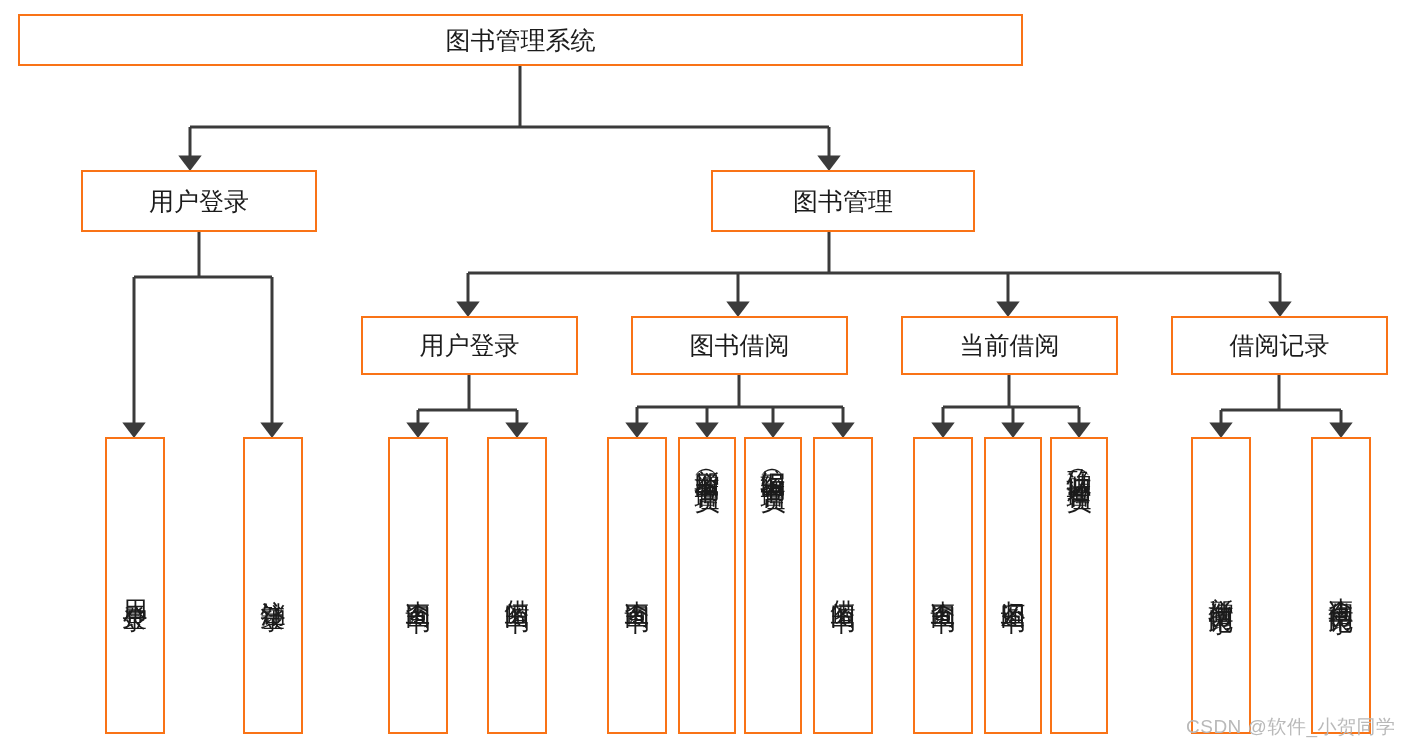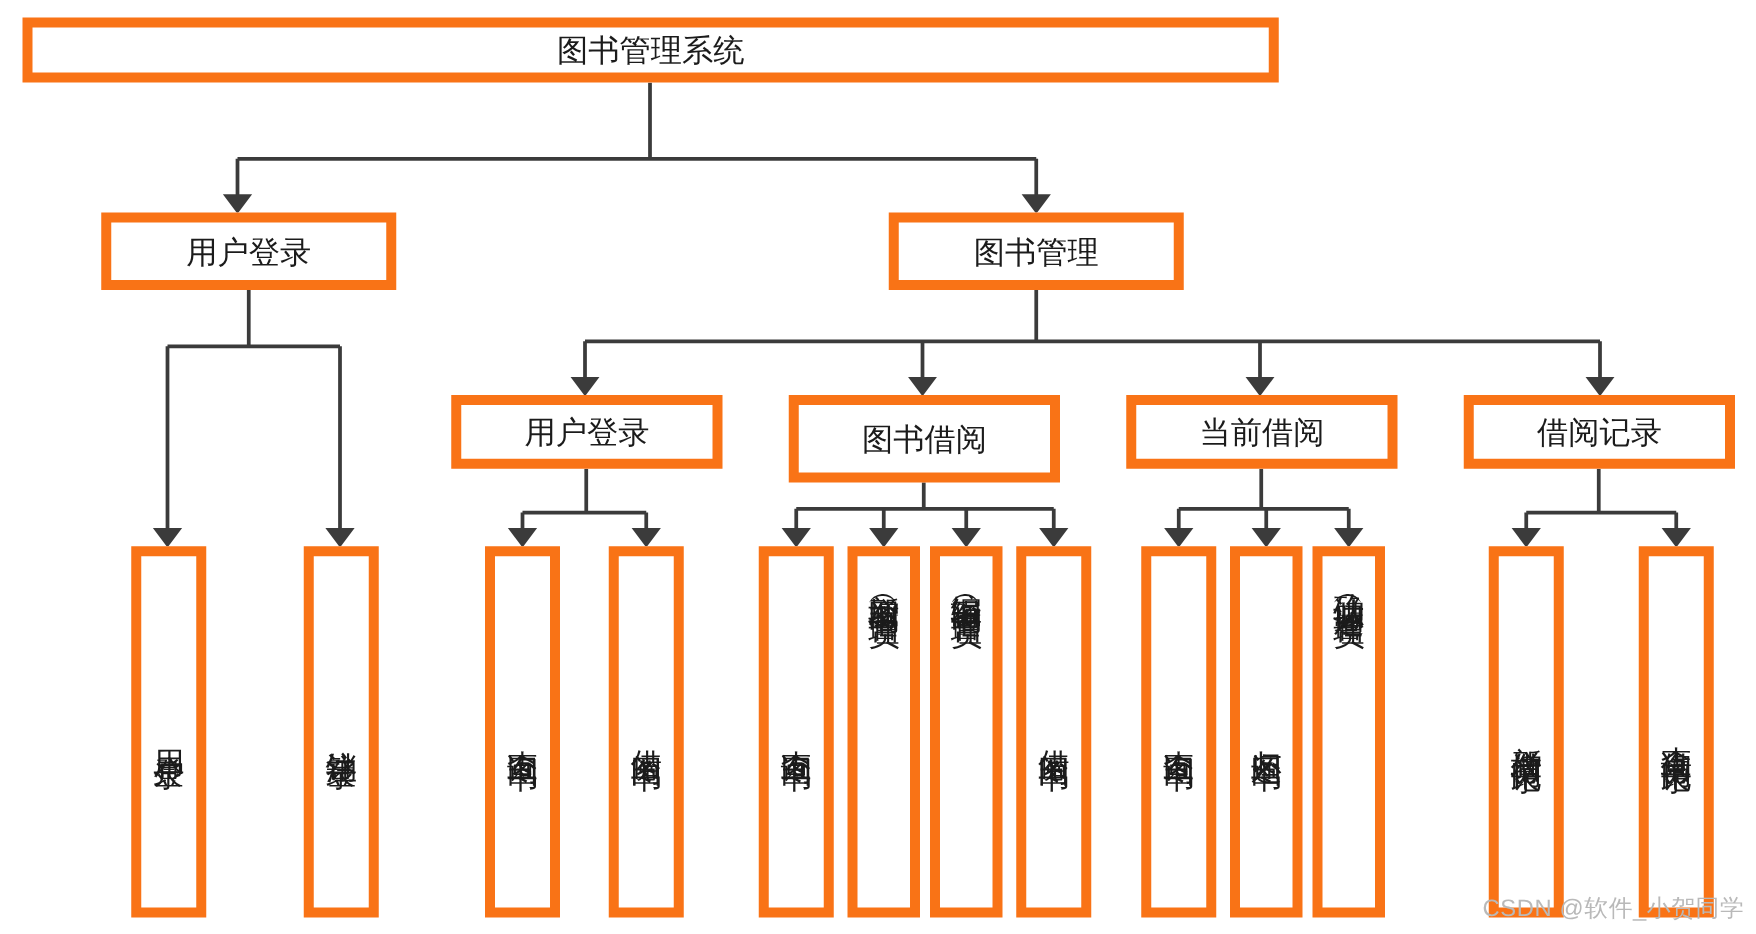--- a/index.html
+++ b/index.html
@@ -24,21 +24,21 @@
     left: 0;
     top: 0;
     width: 1405px;
     height: 747px;
     pointer-events: none;
   }
   .node {
     position: absolute;
     box-sizing: border-box;
     background: #ffffff;
-    border: 8px solid #f97316;
+    border: 2px solid #f97316;
     display: flex;
     align-items: center;
     justify-content: center;
     color: #1b1b1b;
     overflow: hidden;
   }
   .node-label {
     display: block;
     text-align: center;
     line-height: 1.32;
@@ -135,28 +135,28 @@
     </g>
   </svg>
 
   <div class="node horizontal" style="left:18px; top:14px; width:1005px; height:52px;">
     <span class="node-label">图书管理系统</span>
   </div>
 
   <div class="node horizontal" style="left:81px; top:170px; width:236px; height:62px;">
     <span class="node-label">用户登录</span>
   </div>
-  <div class="node horizontal" style="left:711px; top:170px; width:236px; height:62px;">
+  <div class="node horizontal" style="left:711px; top:170px; width:264px; height:62px;">
     <span class="node-label">图书管理</span>
   </div>
 
   <div class="node horizontal" style="left:361px; top:316px; width:217px; height:59px;">
     <span class="node-label">用户登录</span>
   </div>
-  <div class="node horizontal" style="left:631px; top:316px; width:217px; height:70px;">
+  <div class="node horizontal" style="left:631px; top:316px; width:217px; height:59px;">
     <span class="node-label">图书借阅</span>
   </div>
   <div class="node horizontal" style="left:1171px; top:316px; width:217px; height:59px;">
     <span class="node-label">借阅记录</span>
   </div>
   <div class="node horizontal" style="left:901px; top:316px; width:217px; height:59px;">
     <span class="node-label">当前借阅</span>
   </div>
 
   <div class="node vertical centered" style="left:105px; top:437px; width:60px; height:297px;">

